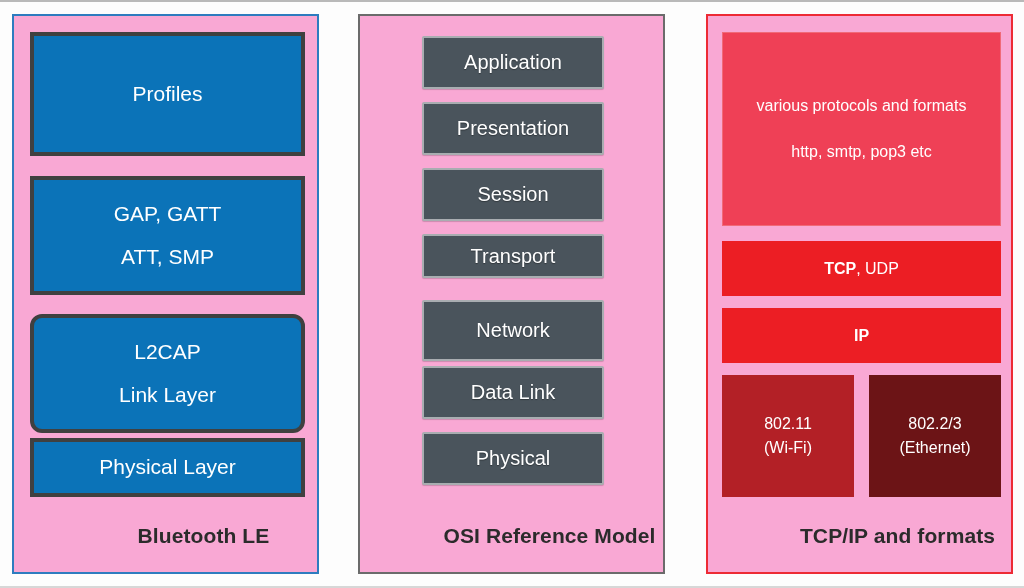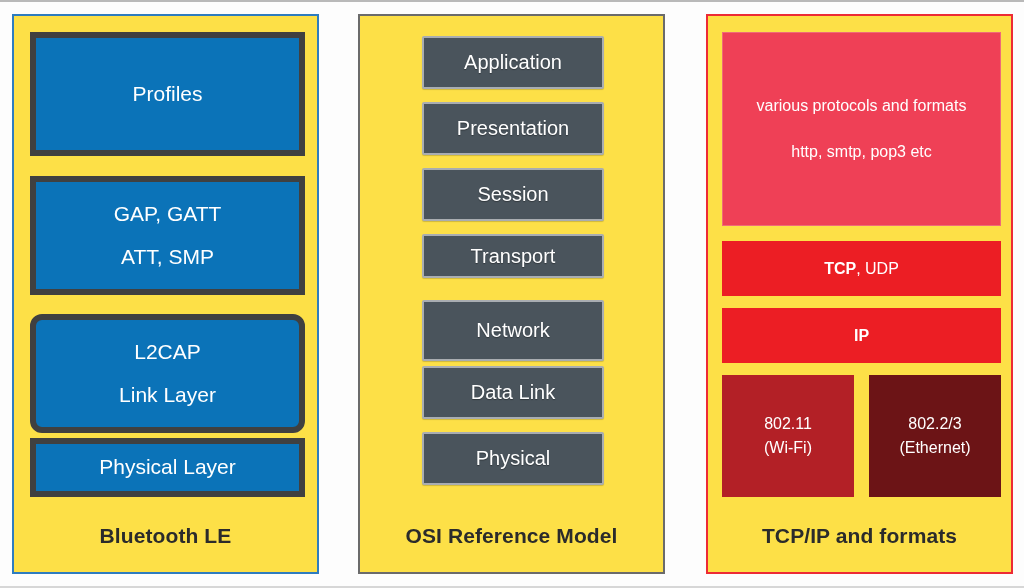--- a/index.html
+++ b/index.html
@@ -23,25 +23,25 @@
     border-top: 2px solid #b9b9b9;
     border-bottom: 2px solid #d7d7d7;
     overflow: hidden;
   }
 
   
   .panel {
     position: absolute;
     top: 12px;
     height: 560px;
-    background: #fde047;
+    background: #f9a8d4;
     box-sizing: border-box;
     display: flex;
     flex-direction: column;
-    align-items: flex-end;
+    align-items: flex-start;
   }
   .panel-blue  { left: 12px;  width: 307px; border: 2px solid #2E7CBF; }
   .panel-gray  { left: 358px; width: 307px; border: 2px solid #6b6b6b; }
   .panel-red   { left: 706px; width: 307px; border: 2px solid #ED2B35; }
 
   .stack {
     position: relative;
     width: 100%;
     flex: 1 1 auto;
   }
@@ -70,21 +70,21 @@
     color: #ffffff;
     text-align: center;
   }
   .box .line { display: block; width: 100%; }
 
   
   .bbox {
     left: 16px;
     width: 275px;
     background: #0B73B8;
-    border: 6px solid #404040;
+    border: 4px solid #404040;
     font-size: 21px;
     line-height: 1.28;
   }
   .bbox .line + .line { margin-top: 16px; }
 
   
   .gbox {
     left: 62px;
     width: 182px;
     background: #4A545C;

